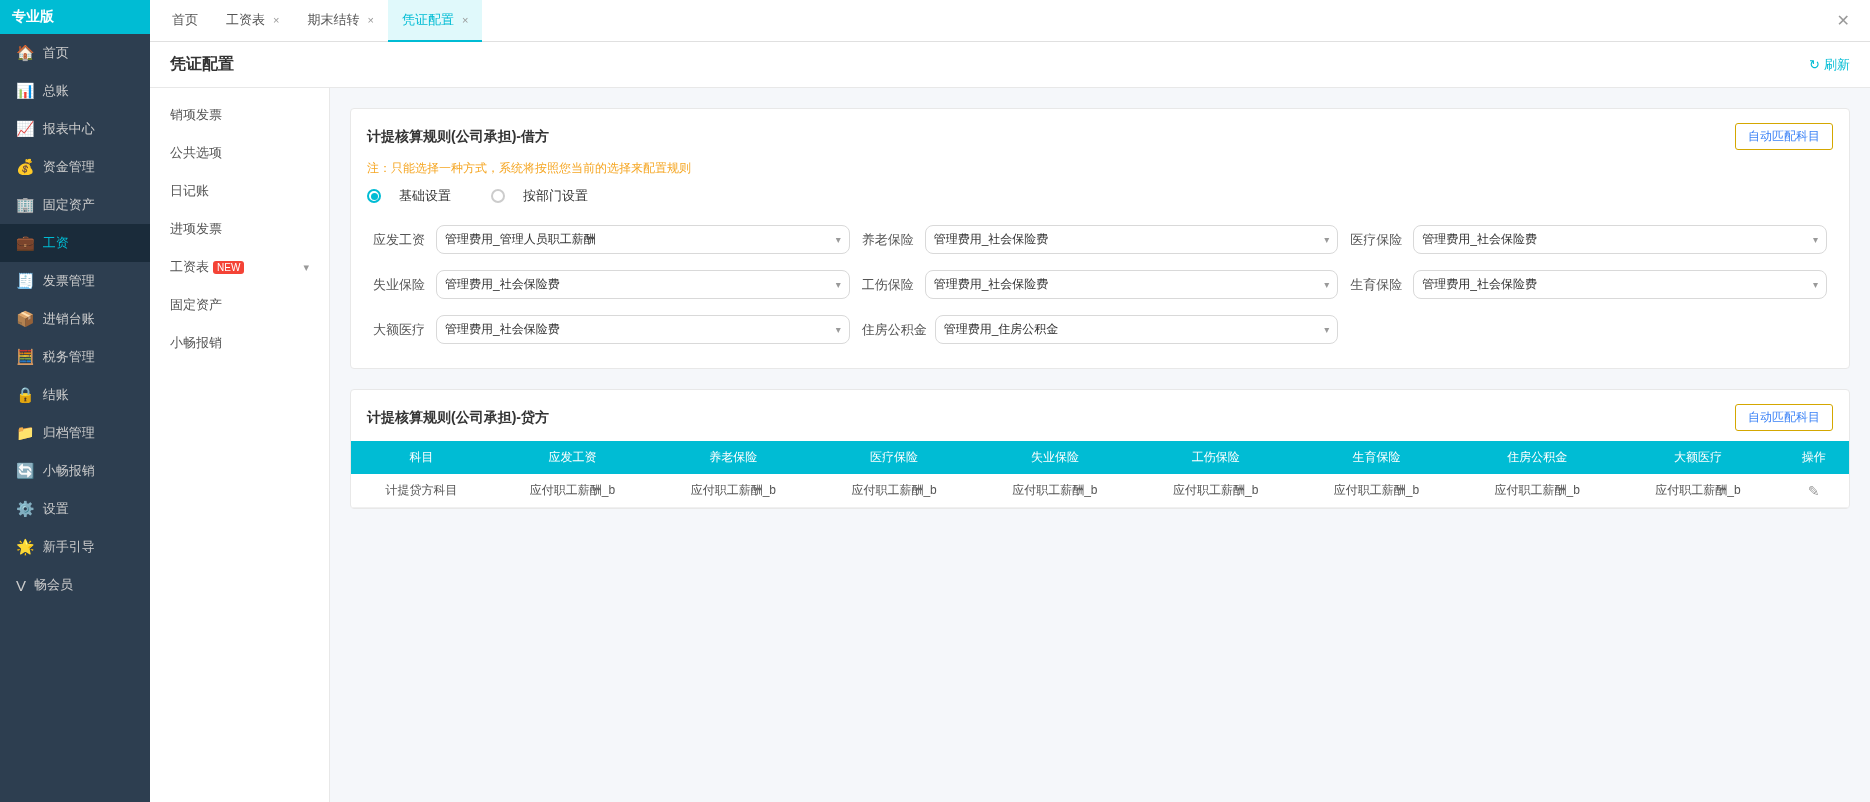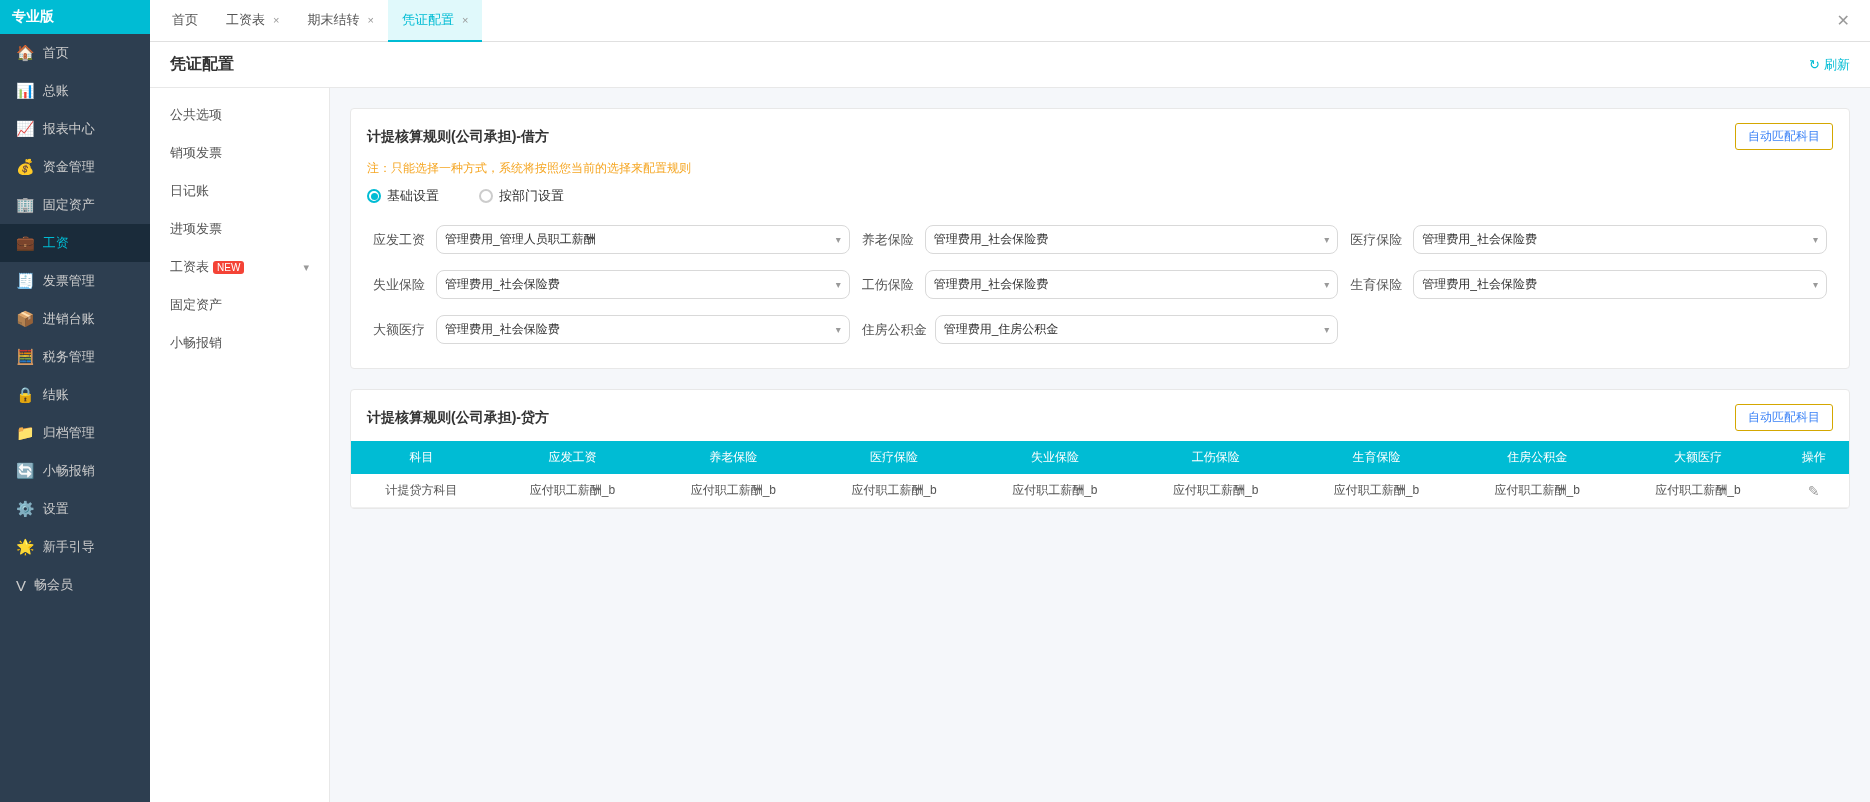--- a/index.html
+++ b/index.html
@@ -188,21 +188,21 @@
     
     .radio-group {
       display: flex;
       align-items: center;
       padding: 0 16px 12px;
       gap: 40px;
     }
     .radio-label {
       display: flex;
       align-items: center;
-      gap: 6px;
+      gap: 18px;
       cursor: pointer;
       font-size: 13px;
       color: #333;
     }
     .radio-circle {
       width: 14px;
       height: 14px;
       border-radius: 50%;
       border: 2px solid #ccc;
       display: flex;
@@ -389,24 +389,24 @@
     <span class="refresh-btn">
       <span>↻</span>
       <span>刷新</span>
     </span>
   </div>
 
   <div class="content-layout">
 
     <div class="left-nav">
       <div class="left-nav-item">
+        <span>销项发票</span>
+      </div>
+      <div class="left-nav-item">
         <span>公共选项</span>
-      </div>
-      <div class="left-nav-item">
-        <span>销项发票</span>
       </div>
       <div class="left-nav-item">
         <span>日记账</span>
       </div>
       <div class="left-nav-item">
         <span>进项发票</span>
       </div>
       <div class="left-nav-item" style="justify-content:flex-start;">
         <span>工资表</span>
         <span class="new-badge">NEW</span>

